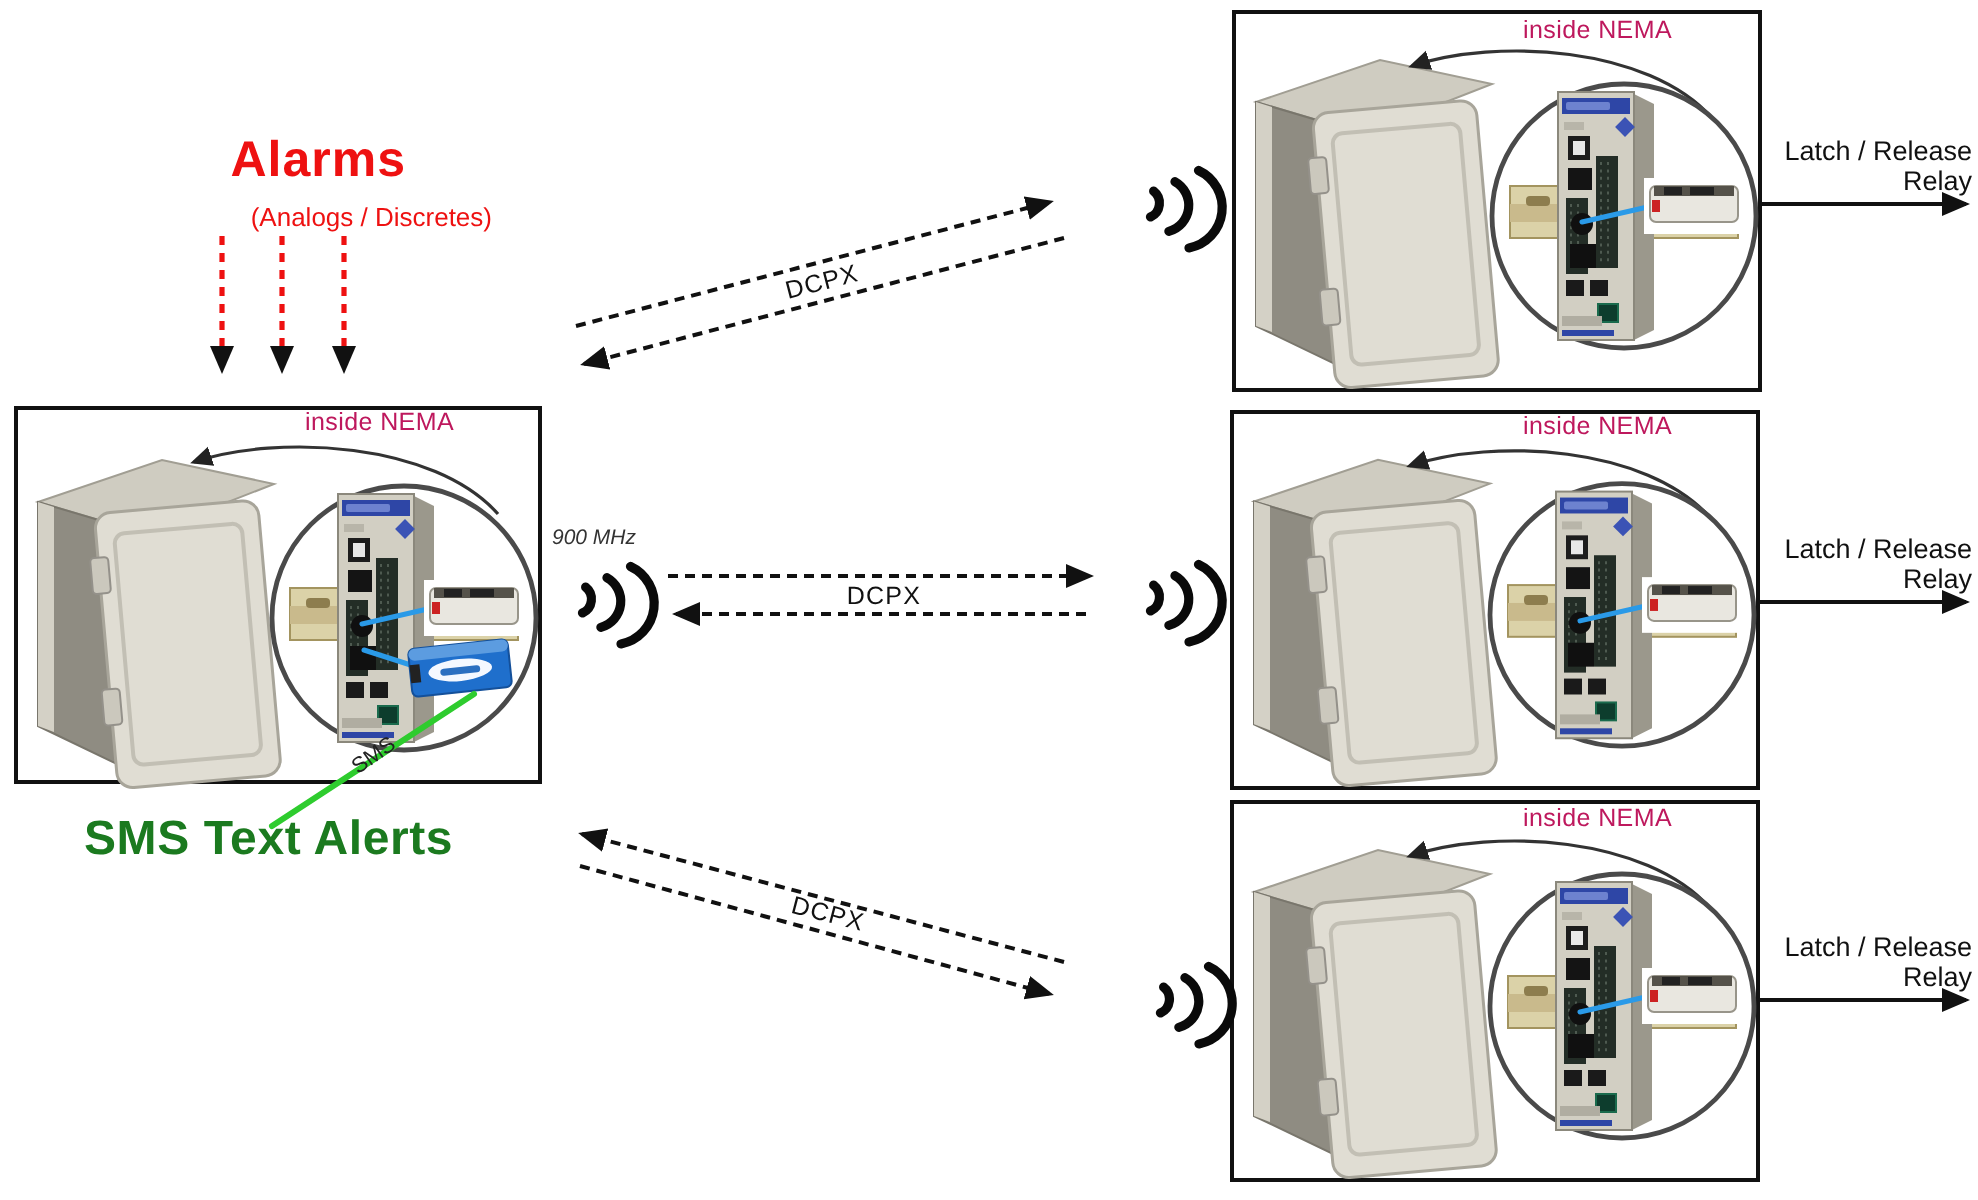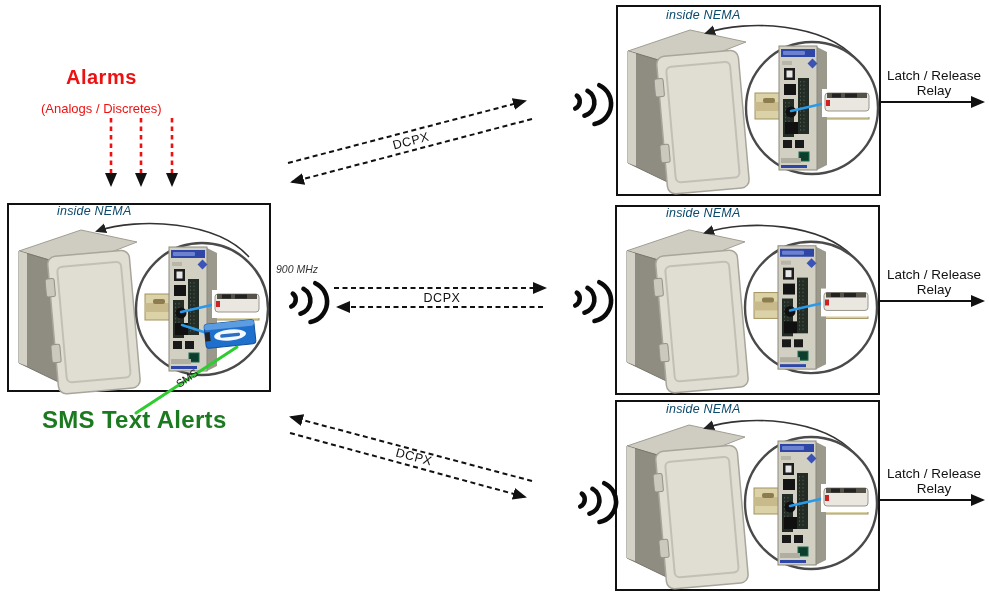--- a/index.html
+++ b/index.html
@@ -6,43 +6,43 @@
   .canvas{
     position:relative;width:989px;height:600px;background:#ffffff;overflow:hidden;
     font-family:"Liberation Sans", sans-serif;color:#111;
   }
   .abs{position:absolute;}
   .nema-box{
     position:absolute;border:2px solid #111;background:#fff;box-sizing:border-box;
   }
   .nema-box svg{position:absolute;left:0;top:0;}
   .inside-label{
-    position:absolute;font-style:italic;font-size:12.5px;color:#0c4a6e;
-    text-align:left;width:170px;z-index:3;letter-spacing:0.2px;
+    position:absolute;font-size:12.5px;color:#be185d;
+    text-align:right;width:170px;z-index:3;letter-spacing:0.2px;
   }
   .alarms-title{
-    position:absolute;left:66px;top:66px;width:150px;text-align:left;
-    font-size:20px;font-weight:bold;color:#ee1111;letter-spacing:0.5px;
+    position:absolute;left:53px;top:66px;width:150px;text-align:right;
+    font-size:25px;font-weight:bold;color:#ee1111;letter-spacing:0.5px;
   }
   .alarms-sub{
-    position:absolute;left:41px;top:101px;width:205px;text-align:left;
+    position:absolute;left:41px;top:101px;width:205px;text-align:right;
     font-size:13px;color:#ee1111;
   }
   .freq{
     position:absolute;left:276px;top:263px;font-size:10.5px;color:#333;font-style:italic;
   }
   .dcpx{
     position:absolute;width:54px;text-align:center;font-size:12.5px;color:#111;
     letter-spacing:0.6px;z-index:2;
   }
   .dcpx.top{left:384px;top:134px;transform:rotate(-14.6deg);}
   .dcpx.mid{left:415px;top:291px;}
   .dcpx.bot{left:387px;top:450px;transform:rotate(14.6deg);}
   .relay-label{
-    position:absolute;left:882px;width:104px;text-align:center;
+    position:absolute;left:882px;width:104px;text-align:right;
     font-size:13.5px;line-height:1.12;color:#111;
   }
   .sms-alert{
     position:absolute;left:42px;top:406px;font-size:24px;font-weight:bold;
     color:#1b7a1f;letter-spacing:0.3px;
   }
   .sms-rot{
     position:absolute;left:166px;top:372px;width:42px;text-align:center;
     font-size:11px;color:#222;transform:rotate(-35deg);z-index:6;
   }

